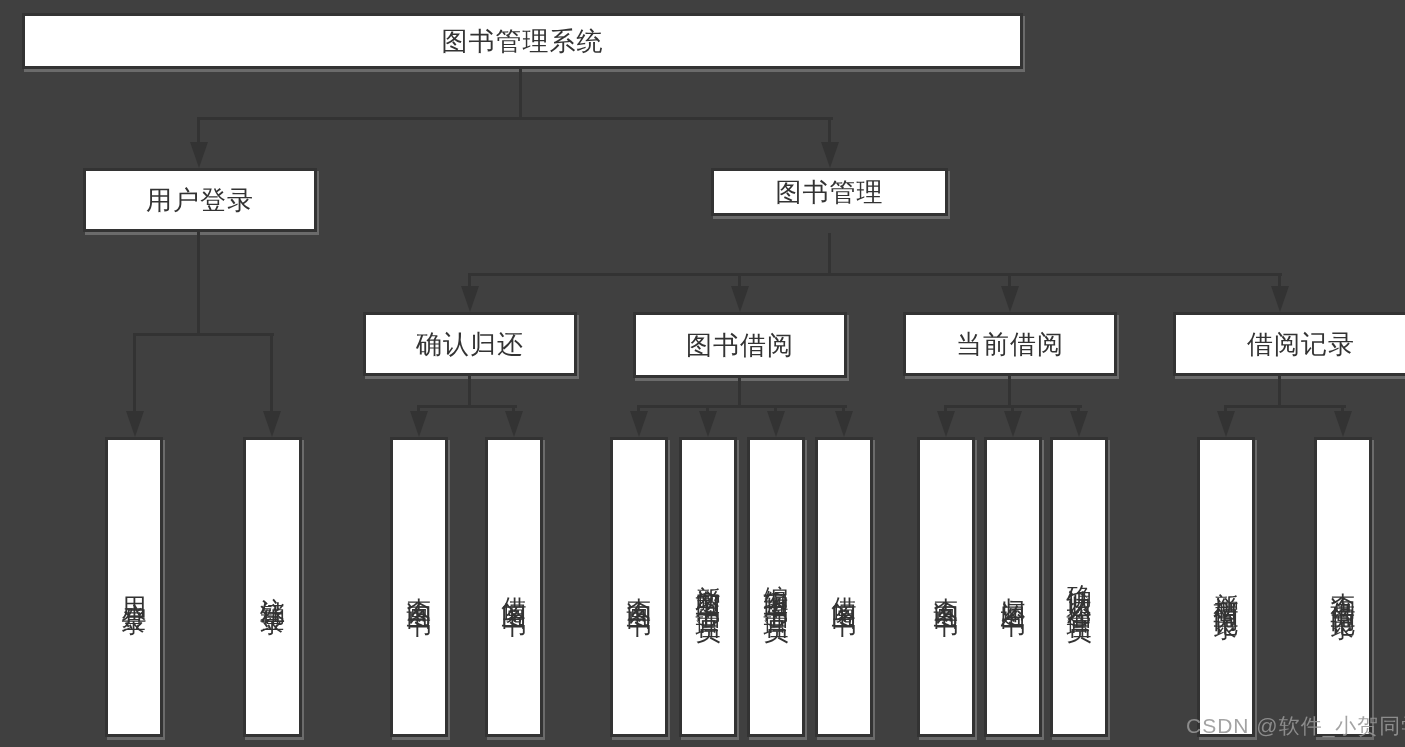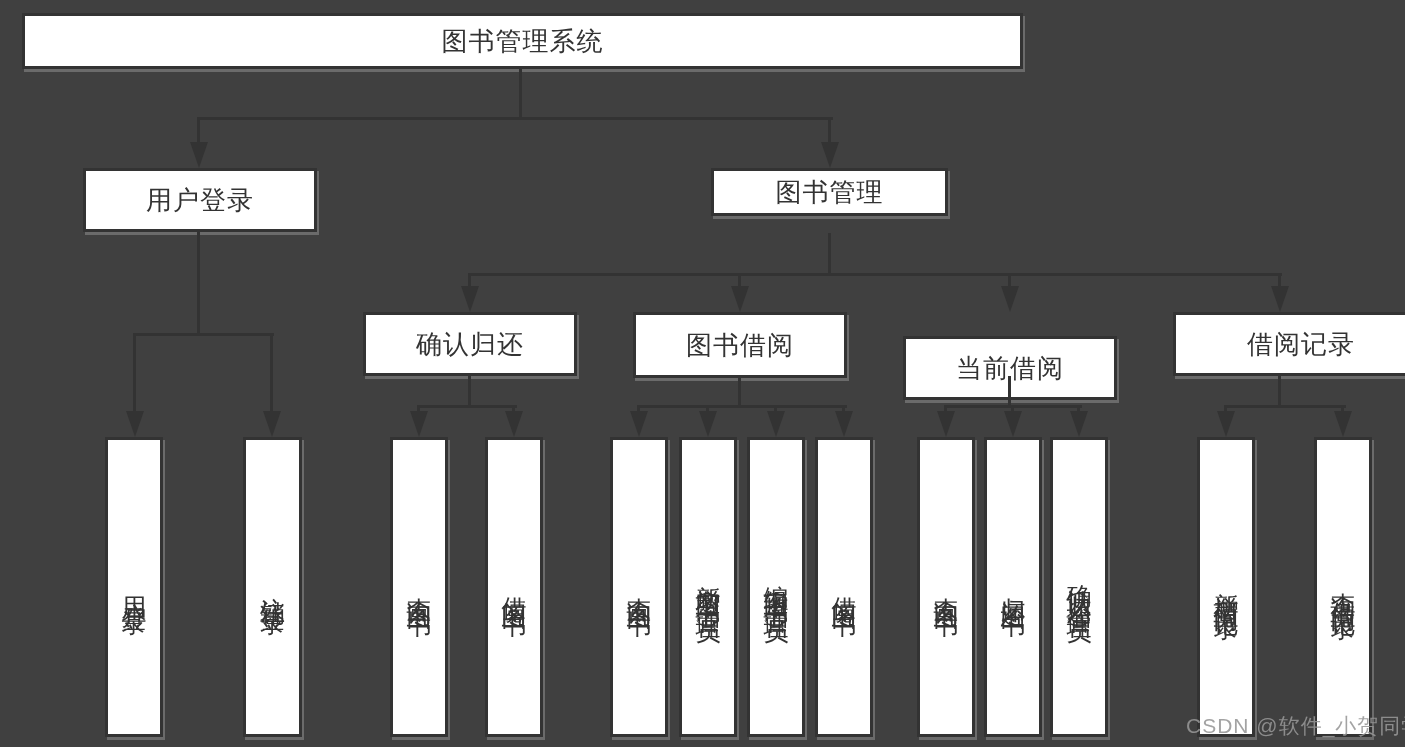--- a/index.html
+++ b/index.html
@@ -93,21 +93,21 @@
   <div class="arrow" style="left:1001px; top:286px;"></div>
   <div class="vline" style="left:1278px; top:273px; height:16px;"></div>
   <div class="arrow" style="left:1271px; top:286px;"></div>
 
   <div class="box hbox" style="left:363px; top:312px; width:214px; height:64px;">
     <span>确认归还</span>
   </div>
   <div class="box hbox" style="left:633px; top:312px; width:214px; height:66px;">
     <span>图书借阅</span>
   </div>
-  <div class="box hbox" style="left:903px; top:312px; width:214px; height:64px;margin-top:24px;">
+  <div class="box hbox" style="left:903px; top:312px; width:214px; height:64px;">
     <span>当前借阅</span>
   </div>
   <div class="box hbox" style="left:1173px; top:312px; width:256px; height:64px;">
     <span>借阅记录</span>
   </div>
 
   <div class="vline" style="left:468px; top:376px; height:32px;"></div>
   <div class="hline" style="left:417px; top:405px; width:100px;"></div>
   <div class="vline" style="left:417px; top:405px; height:9px;"></div>
   <div class="arrow" style="left:410px; top:411px;"></div>

